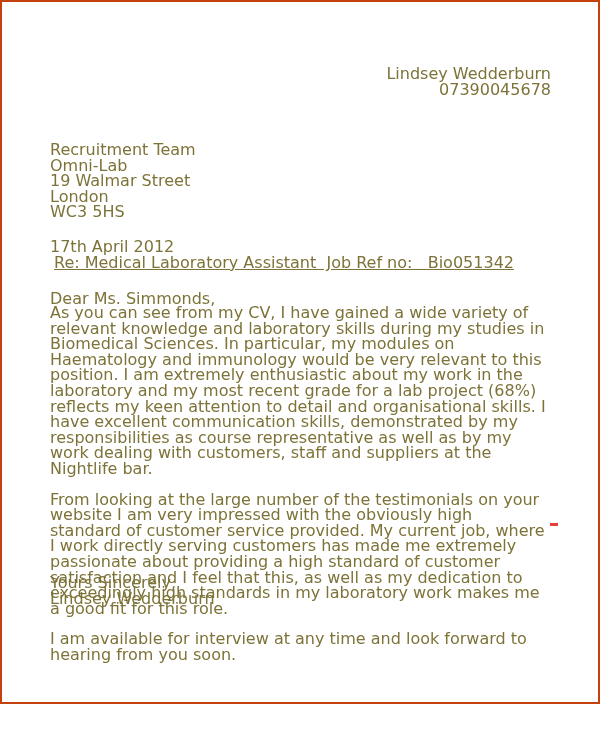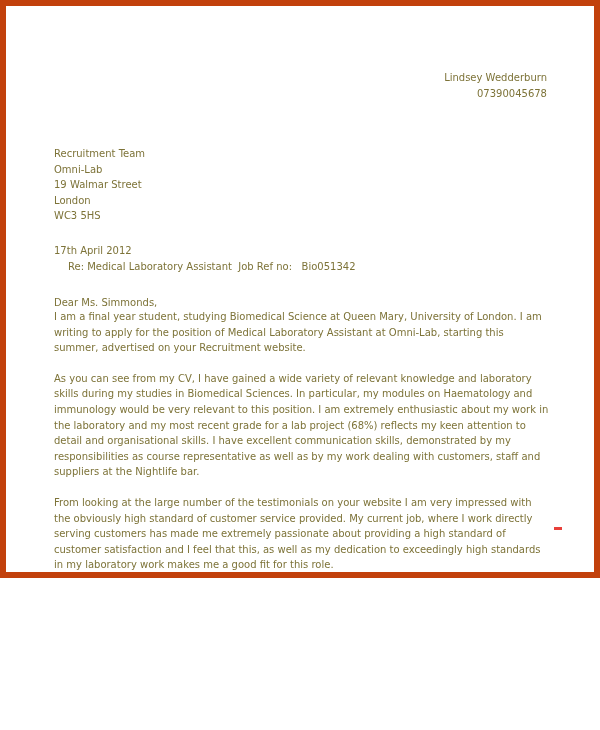--- a/index.html
+++ b/index.html
@@ -3,28 +3,28 @@
 <meta charset="utf-8">
 <style>
   html, body {
     margin: 0;
     padding: 0;
     background: #ffffff;
   }
   .page {
     position: relative;
     width: 600px;
-    height: 578px;
+    height: 704px;
     box-sizing: border-box;
     background: #ffffff;
-    border: 6px solid #c2410c;
+    border: 2px solid #c2410c;
     overflow: hidden;
     font-family: "DejaVu Sans", sans-serif;
     color: #7d7338;
-    font-size: 10px;
+    font-size: 16px;
     line-height: 15.6px;
   }
 
   
   .sender {
     position: absolute;
     top: 64px;
     right: 47px;
     text-align: right;
     line-height: 15.6px;
@@ -54,22 +54,23 @@
     position: absolute;
     top: 223px;
     left: 48px;
     margin-top: 14px;
   }
 
   
   .subject {
     position: absolute;
     top: 253px;
-    left: 62px;
+    left: 52px;
     white-space: pre;
+    text-decoration: underline;
   }
 
   
   .salutation {
     position: absolute;
     top: 281px;
     left: 48px;
     margin-top: 8px;
   }
 
@@ -122,21 +123,20 @@
     <div>WC3 5HS</div>
   </div>
 
   <div class="date">17th April 2012</div>
 
   <div class="subject">Re: Medical Laboratory Assistant  Job Ref no:   Bio051342</div>
 
   <div class="salutation">Dear Ms. Simmonds,</div>
 
   <div class="body">
-    <p>I am a final year student, studying Biomedical Science at Queen Mary, University of London. I am writing to apply for the position of Medical Laboratory Assistant at Omni-Lab, starting this summer, advertised on your Recruitment website.</p>
     <p>As you can see from my CV, I have gained a wide variety of relevant knowledge and laboratory skills during my studies in Biomedical Sciences. In particular, my modules on Haematology and immunology would be very relevant to this position. I am extremely enthusiastic about my work in the laboratory and my most recent grade for a lab project (68%) reflects my keen attention to detail and organisational skills. I have excellent communication skills, demonstrated by my responsibilities as course representative as well as by my work dealing with customers, staff and suppliers at the Nightlife bar.</p>
     <p>From looking at the large number of the testimonials on your website I am very impressed with the obviously high standard of customer service provided. My current job, where I work directly serving customers has made me extremely passionate about providing a high standard of customer satisfaction and I feel that this, as well as my dedication to exceedingly high standards in my laboratory work makes me a good fit for this role.</p>
     <p>I am available for interview at any time and look forward to hearing from you soon.</p>
   </div>
 
   <div class="red-dash-float"></div>
 
   <div class="closing">
     <div>Yours Sincerely,</div>
     <div>Lindsey Wedderburn</div>

